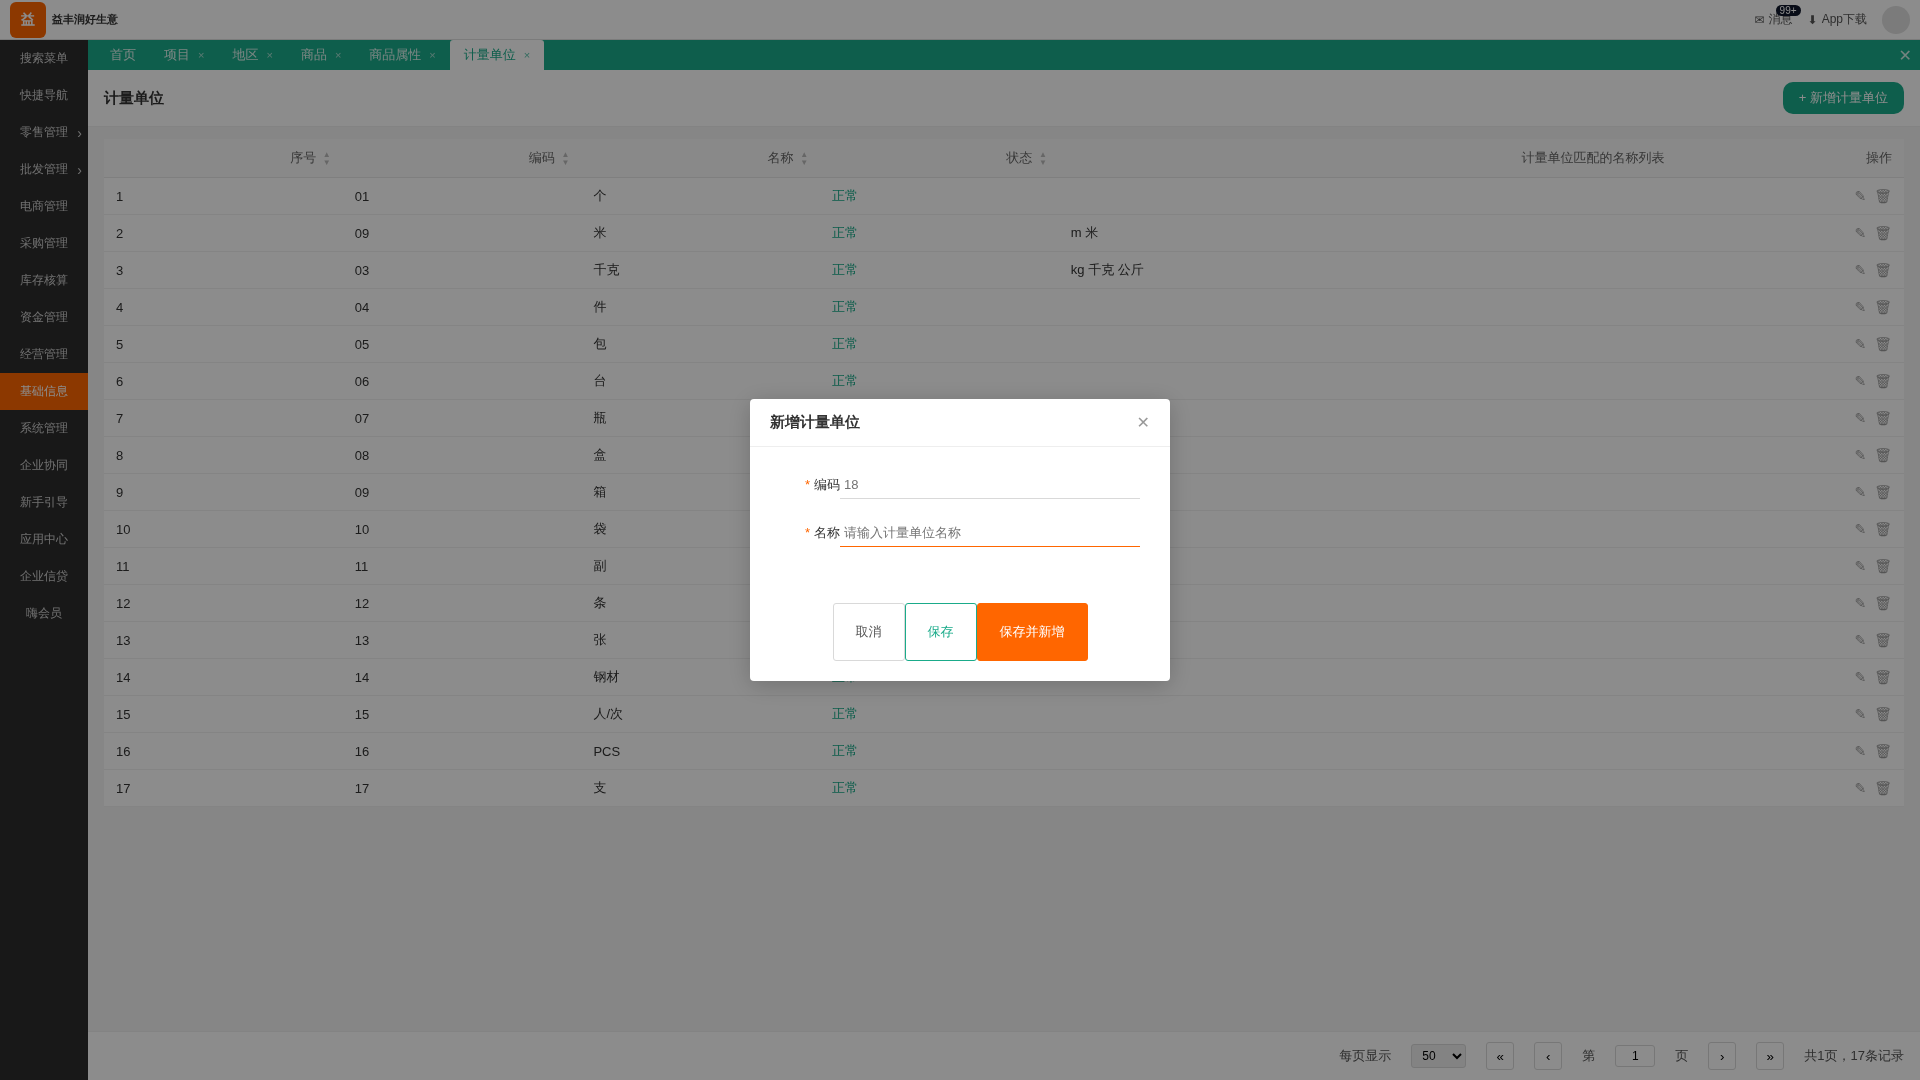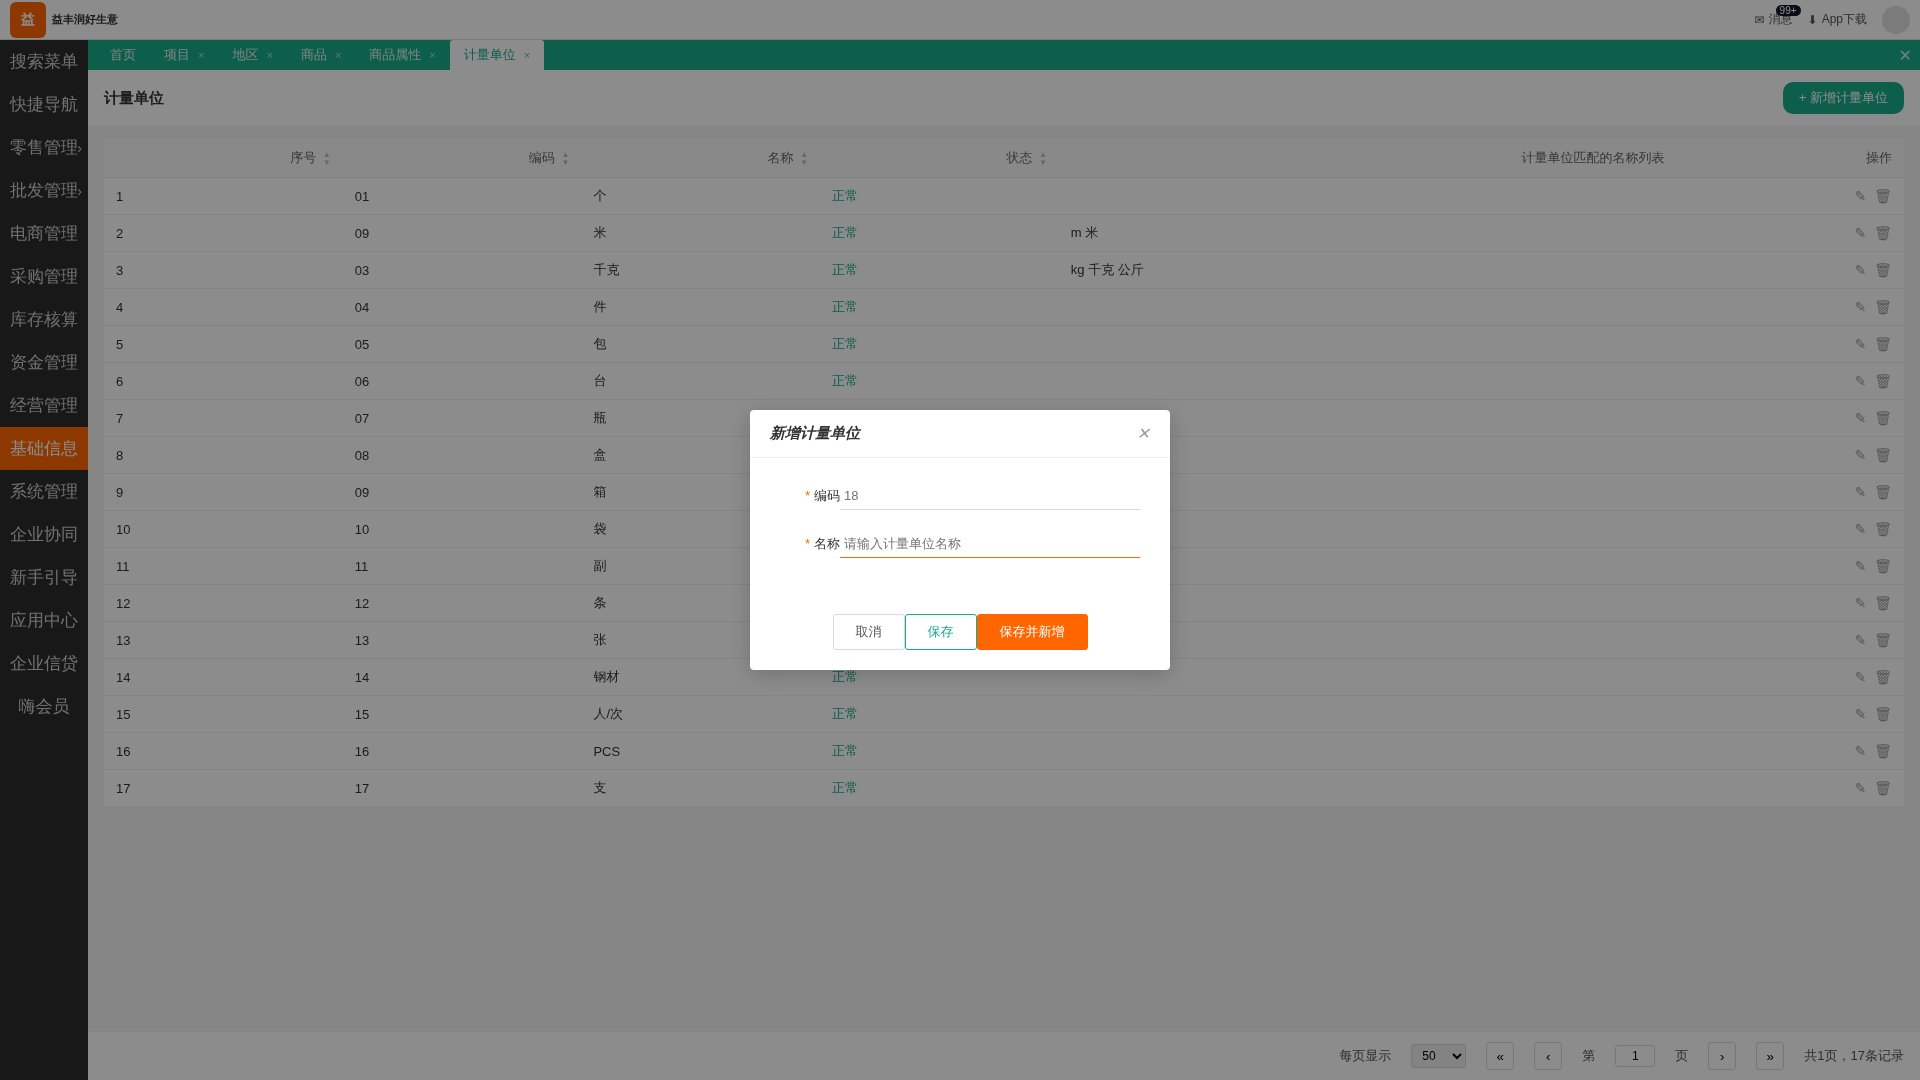--- a/index.html
+++ b/index.html
@@ -36,21 +36,21 @@
       flex-direction: column;
       flex-shrink: 0;
       overflow-y: auto;
     }
     .sidebar-item {
       display: flex;
       align-items: center;
       justify-content: center;
       padding: 10px 8px;
       color: #ccc;
-      font-size: 17px;
+      font-size: 12px;
       cursor: pointer;
       text-align: center;
       position: relative;
     }
     .sidebar-item.active { background: #f60; color: #fff; }
     .sidebar-item.has-arrow::after { content: '›'; position: absolute; right: 6px; font-size: 14px; }
 
     
     .content-area { flex: 1; display: flex; flex-direction: column; overflow: hidden; }
 
@@ -145,21 +145,20 @@
     .modal {
       background: #fff;
       border-radius: 4px;
       width: 420px;
       box-shadow: 0 4px 24px rgba(0,0,0,0.2);
     }
     .modal-header {
       display: flex; align-items: center; justify-content: space-between;
       padding: 14px 20px;
       border-bottom: 1px solid #eee;
-      font-style: italic;
     }
     .modal-title { font-size: 15px; font-weight: bold; color: #333; }
     .modal-close { cursor: pointer; color: #999; font-size: 16px; }
     .modal-body { padding: 24px 30px; }
     .form-item { display: flex; align-items: center; margin-bottom: 20px; }
     .form-label { font-size: 13px; color: #333; width: 60px; text-align: right; flex-shrink: 0; }
     .form-label.required::before { content: '*'; color: #f60; margin-right: 4px; }
     .form-input {
       flex: 1;
       border: none;
@@ -168,21 +167,21 @@
       font-size: 13px;
       outline: none;
       color: #737373;
     }
     .form-input.active-border { border-bottom-color: #f60; }
     .modal-footer {
       display: flex; justify-content: center; 
       padding: 12px 20px 20px;
     }
     .btn-cancel { border: 1px solid #d9d9d9; background: #fff; padding: 7px 22px; border-radius: 3px; cursor: pointer; font-size: 13px; color: #555; }
-    .btn-save { border: 1px solid #1aab8a; background: #fff; color: #1aab8a; padding: 8px 22px; border-radius: 3px; cursor: pointer; font-size: 13px; }
+    .btn-save { border: 1px solid #1aab8a; background: #fff; color: #1aab8a; padding: 19px 22px; border-radius: 3px; cursor: pointer; font-size: 13px; }
     .btn-save-add { background: #f60; color: #fff; border: 1px solid #f60; padding: 7px 22px; border-radius: 3px; cursor: pointer; font-size: 13px; }
   </style>
 </head>
 <body>
 
 <div class="top-bar">
   <div class="top-bar-left">
     <div class="logo-area">
       <div class="logo-icon">益</div>
       <span class="logo-text">益丰润好生意</span>

